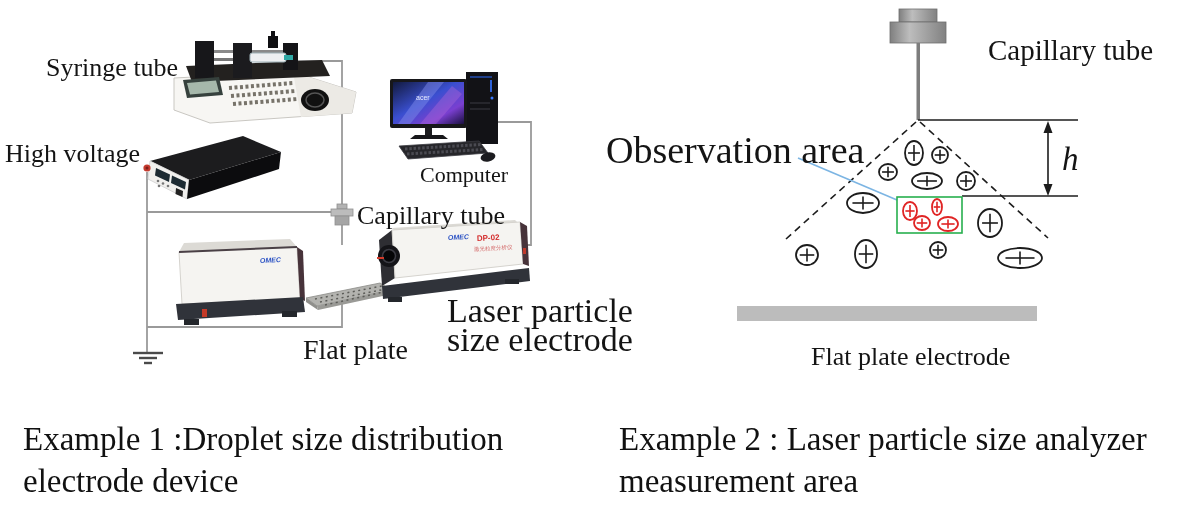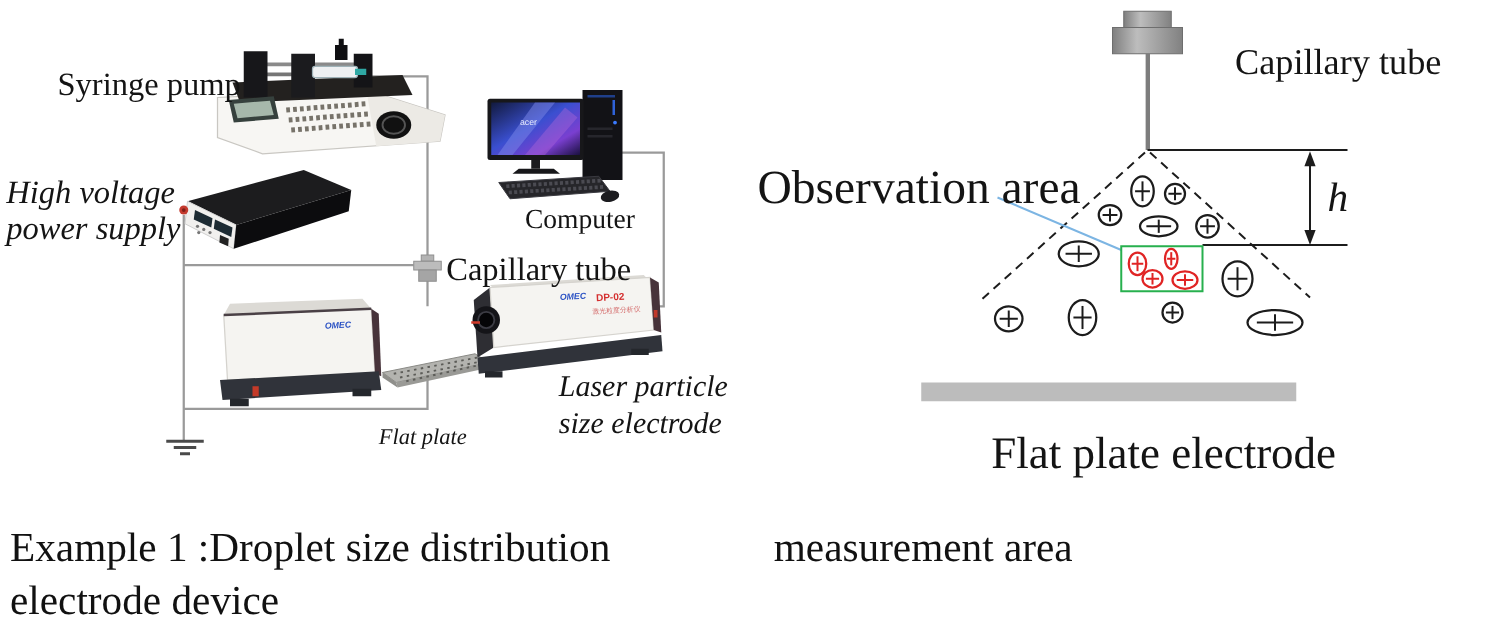--- a/index.html
+++ b/index.html
@@ -1,20 +1,20 @@
 <!DOCTYPE html>
 <html><head>
 <meta charset="utf-8">
 <style>
   html,body{margin:0;padding:0;background:#fff;}
   #canvas{position:relative;width:1200px;height:514px;background:#fff;overflow:hidden;
           font-family:"Liberation Serif","DejaVu Serif",serif;}
   #diagram{position:absolute;left:0;top:0;}
   .lbl{position:absolute;color:#141414;white-space:nowrap;line-height:1.12;}
-  .lbl.two div{line-height:29px;font-style:italic;}
+  .lbl.two div{line-height:29px;}
   .cap{position:absolute;color:#111;font-size:33px;line-height:42px;white-space:nowrap;}
   .italic{font-style:italic;}
 </style>
 </head>
 <body>
 
 <div id="canvas">
 
 <svg id="diagram" width="1200" height="514" viewBox="0 0 1200 514">
   <defs>
@@ -244,50 +244,50 @@
         <g>
           <ellipse cx="1020" cy="258" rx="22" ry="10" fill="none" stroke="#1c1c1c" stroke-width="1.8"></ellipse>
           <line x1="1005.48" x2="1034.52" y1="258" y2="258" stroke="#1c1c1c" stroke-width="1.6"></line>
           <line x1="1020" x2="1020" y1="251.4" y2="264.6" stroke="#1c1c1c" stroke-width="1.6"></line>
         </g>
       </g>
 
   <rect x="737" y="306" width="300" height="15" fill="#bcbcbc"></rect>
 </svg>
 
-<div class="lbl" style="left:46px;top:53px;font-size:26px">Syringe pump</div>
+<div class="lbl" style="left:46px;top:53px;font-size:26px">Syringe tube</div>
 
 <div class="lbl two" style="left:5px;top:139px;font-size:26px">
   <div>High voltage</div>
-  <div>power supply</div>
 </div>
 
 <div class="lbl" style="left:420px;top:163px;font-size:22px">Computer</div>
 
 <div class="lbl" style="left:357px;top:201px;font-size:26px">Capillary tube</div>
 
-<div class="lbl two" style="left:447px;top:296px;font-size:24px">
+<div class="lbl two" style="left:447px;top:296px;font-size:34px">
   <div>Laser particle</div>
   <div>size electrode</div>
 </div>
 
-<div class="lbl two" style="left:303px;top:335px;font-size:18px">
+<div class="lbl two" style="left:303px;top:335px;font-size:28px">
   <div>Flat plate</div>
 </div>
 
 <div class="lbl" style="left:988px;top:34px;font-size:29px">Capillary tube</div>
 
 <div class="lbl" style="left:606px;top:129px;font-size:38px">Observation area</div>
 
 <div class="lbl italic" style="left:1062px;top:141px;font-size:33px">h</div>
 
-<div class="lbl" style="left:793px;top:342px;font-size:36px">Flat plate electrode</div>
-
-<div class="cap" style="left:8px;top:418px;">
+<div class="lbl" style="left:811px;top:342px;font-size:26px">Flat plate electrode</div>
+
+<div class="cap" style="left:23px;top:418px;">
   <div>Example 1 :Droplet size distribution</div>
   <div>electrode device</div>
 </div>
 
 <div class="cap" style="left:619px;top:418px;">
+  <div>Example 2 : Laser particle size analyzer</div>
   <div>measurement area</div>
 </div>
 
 </div>
 
 </body></html>

